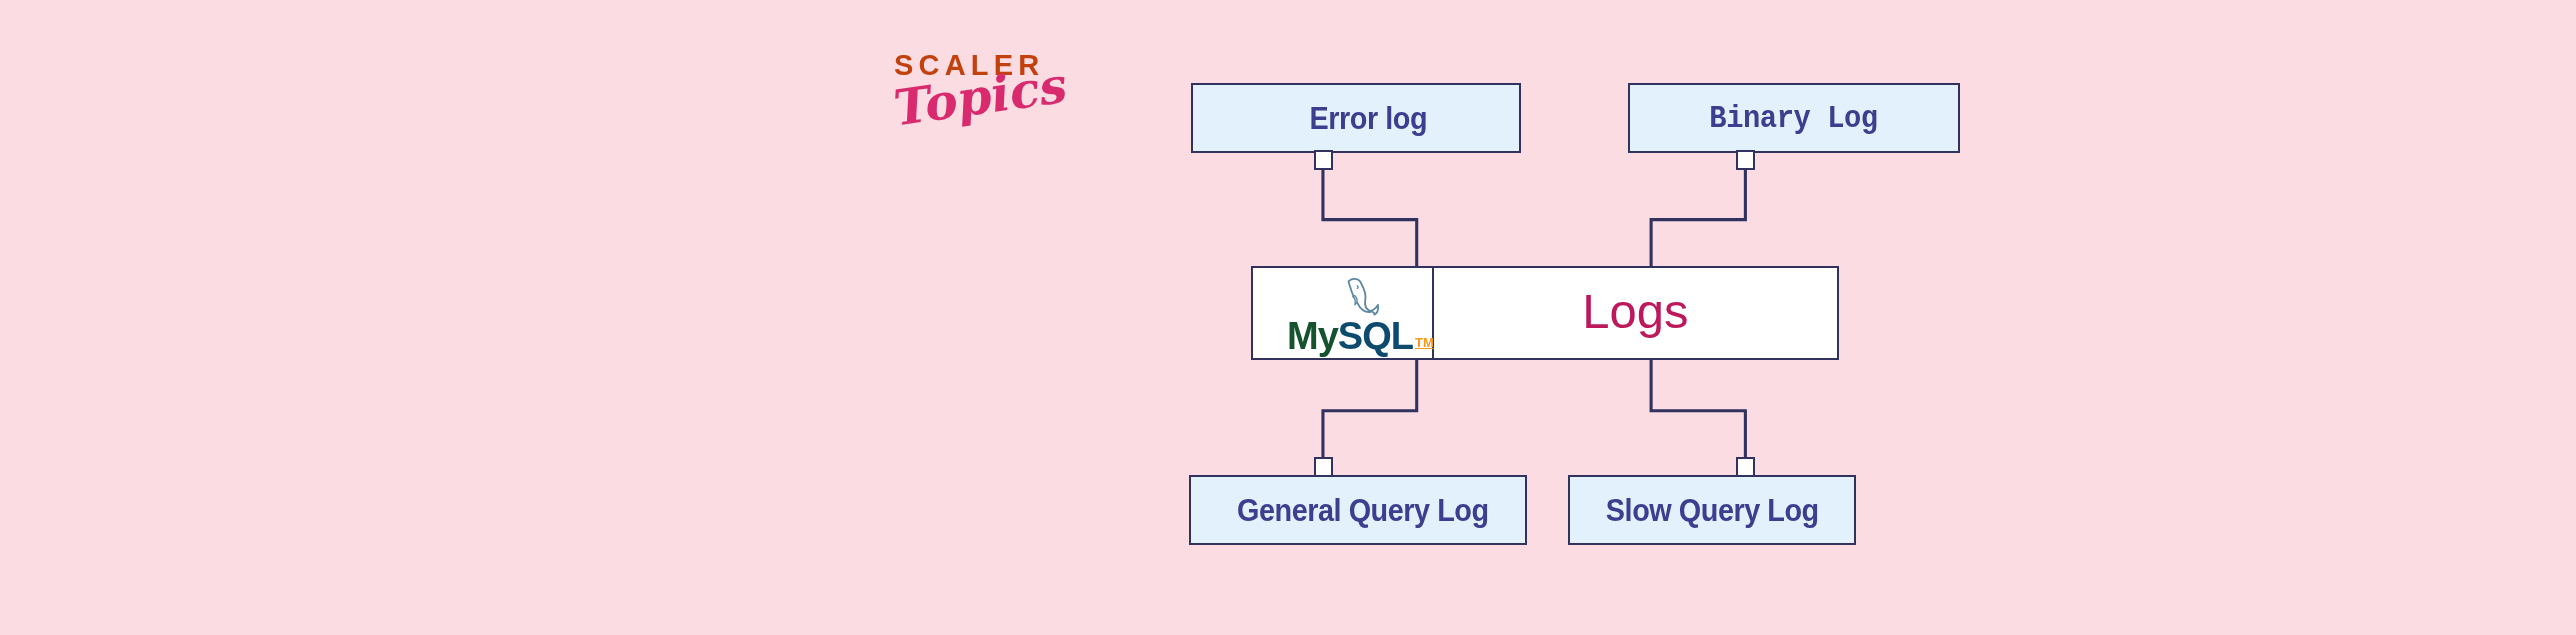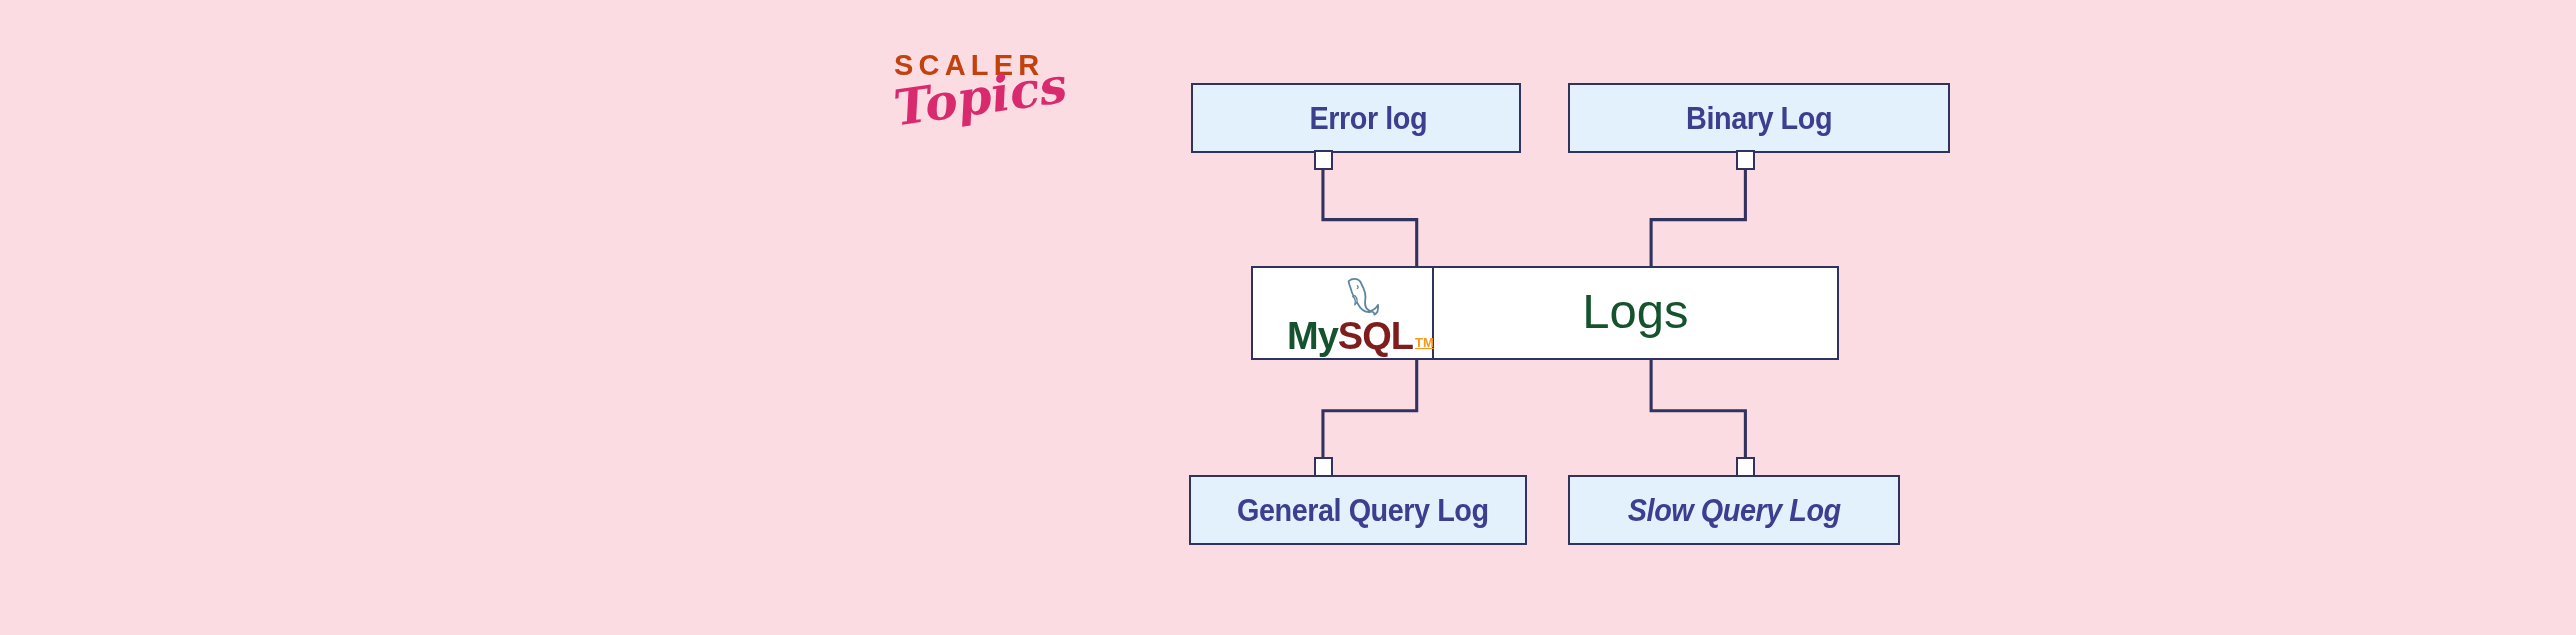--- a/index.html
+++ b/index.html
@@ -63,23 +63,23 @@
   }
   .node-label {
     color: #3c3e8f;
     font-size: 32px; font-weight: 700;
     letter-spacing: -0.5px;
     display: inline-block;
     transform: scaleX(0.9);
     white-space: nowrap;
   }
   .node-error   { left: 1191px; top: 83px; width: 330px; height: 70px; padding-left: 24px; }
-  .node-binary  { left: 1568px; top: 83px; width: 382px; height: 70px; }
+  .node-binary  { left: 1628px; top: 83px; width: 332px; height: 70px; font-family: Liberation Mono, monospace; }
   .node-general { left: 1189px; top: 475px; width: 338px; height: 70px; padding-left: 9px; }
-  .node-slow    { left: 1568px; top: 475px; width: 332px; height: 70px; font-style: italic; }
+  .node-slow    { left: 1568px; top: 475px; width: 288px; height: 70px; }
 
   
   .port {
     position: absolute;
     width: 18.5px; height: 19.6px;
     background: #ffffff;
     border: 2.6px solid #32325f;
   }
   .port-error   { left: 1314px; top: 150px; }
   .port-binary  { left: 1736px; top: 150px; }
@@ -108,28 +108,28 @@
   }
   .mysql-wordmark {
     position: absolute;
     left: 34px; top: 49px;
     font-size: 38px; font-weight: 700;
     letter-spacing: -1px;
     white-space: nowrap;
     line-height: 1;
   }
   .mysql-my  { color: #14532d; }
-  .mysql-sql { color: #7f1d1d; }
+  .mysql-sql { color: #0c4a6e; }
   .mysql-tm  { color: #f8981d; font-size: 13px; font-weight: 700; letter-spacing: 0; vertical-align: 2.1px; margin-left: 2.1px; text-decoration: underline; }
   .logs-cell {
     flex: 1;
     display: flex; align-items: center; justify-content: center;
   }
   .logs-label {
-    color: #14532d;
+    color: #be185d;
     font-size: 49px; font-weight: 400;
     padding-bottom: 3.1px;
   }
 </style>
 </head>
 <body>
 
 <div class="canvas">
 
   <div class="brand">

